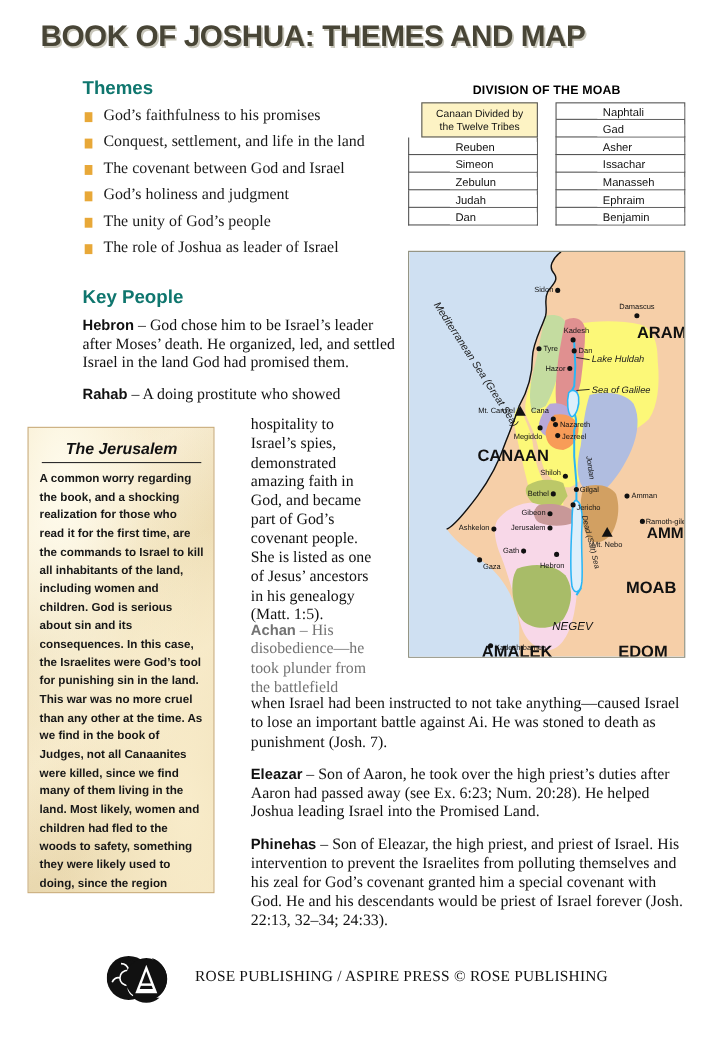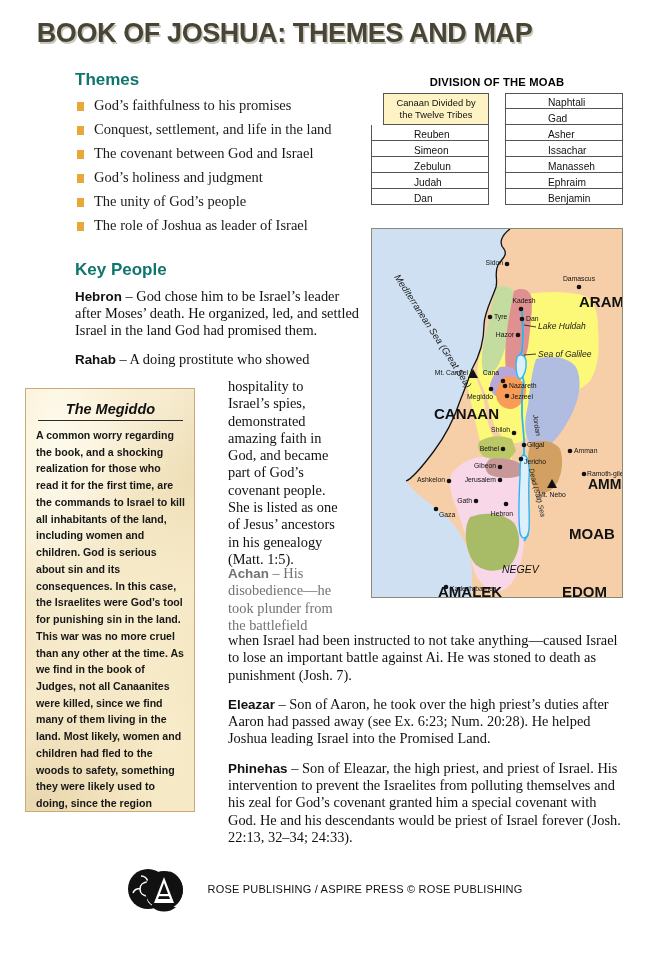--- a/index.html
+++ b/index.html
@@ -151,22 +151,22 @@
     overflow:hidden;
   }
   #map-svg { display:block; }
 
   
   #footer {
     position:absolute; left:0; top:858px; width:650px;
     display:flex; align-items:center; justify-content:center;
   }
   #footer-text {
-    font-family:Liberation Sans, sans-serif;
-    font-size:11px; letter-spacing:0.2px;
+    font-family:Liberation Serif, serif;
+    font-size:14px; letter-spacing:0.2px;
     color:#111; margin-left:18px;
   }
 </style>
 </head>
 <body>
 
 <div id="page-title">BOOK OF JOSHUA: THEMES AND MAP</div>
 
 <div id="left-col">
 
@@ -182,21 +182,21 @@
   </ul>
 
   <div class="sec-head" id="key-people-head">Key People</div>
 
   <p class="person"><b>Hebron</b><span> – </span><span>God chose him to be Israel’s leader after Moses’ death. He organized, led, and settled Israel in the land God had promised them.</span></p>
 
   <p class="person"><b>Rahab</b><span> – </span><span>A doing prostitute who showed</span></p>
 </div>
 
 <div id="conquest-box">
-  <div id="conquest-title">The Megiddo</div>
+  <div id="conquest-title">The Jerusalem</div>
   <div id="conquest-body">A common worry regarding the book, and a shocking realization for those who read it for the first time, are the commands to Israel to kill all inhabitants of the land, including women and children. God is serious about sin and its consequences. In this case, the Israelites were God’s tool for punishing sin in the land. This war was no more cruel than any other at the time. As we find in the book of Judges, not all Canaanites were killed, since we find many of them living in the land. Most likely, women and children had fled to the woods to safety, something they were likely used to doing, since the region experienced much war.</div>
 </div>
 
 <div id="rahab-cont">hospitality to Israel’s spies, demonstrated amazing faith in God, and became part of God’s covenant people. She is listed as one of Jesus’ ancestors in his genealogy (Matt. 1:5).</div>
 
 <div id="achan"><b>Achan</b><span> – </span><span>His disobedience—he took plunder from the battlefield</span></div>
 
 <div id="wide-block">
   <p>when Israel had been instructed to not take anything—caused Israel to lose an important battle against Ai. He was stoned to death as punishment (Josh. 7).</p>
   <p><b>Eleazar</b><span> – </span><span>Son of Aaron, he took over the high priest’s duties after Aaron had passed away (see Ex. 6:23; Num. 20:28). He helped Joshua leading Israel into the Promised Land.</span></p>

